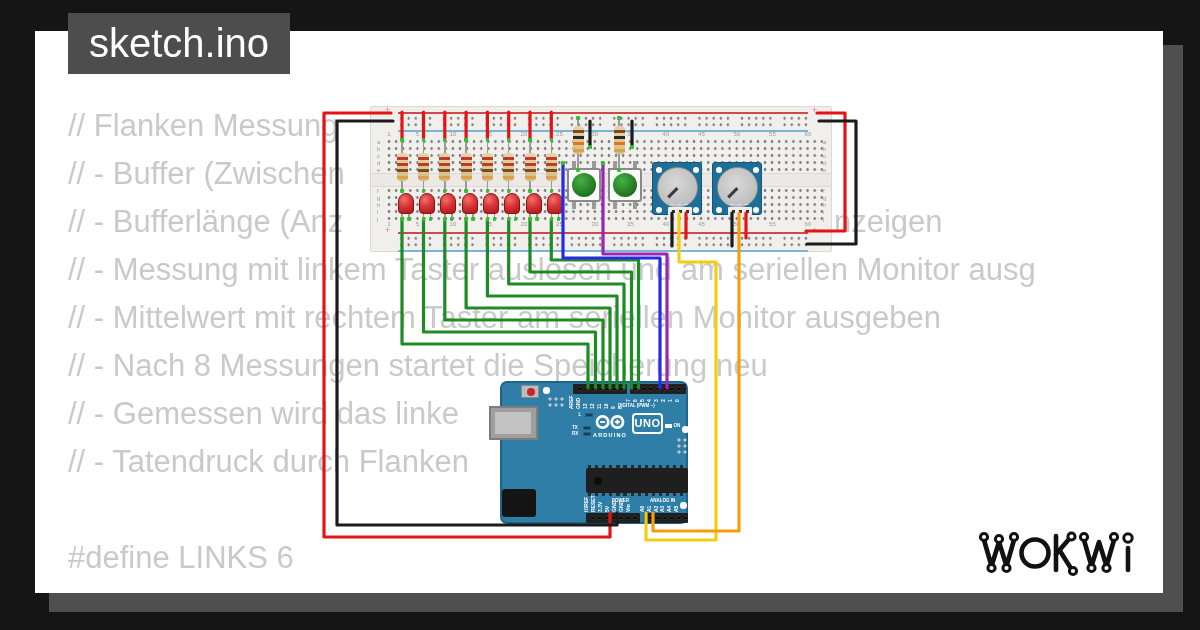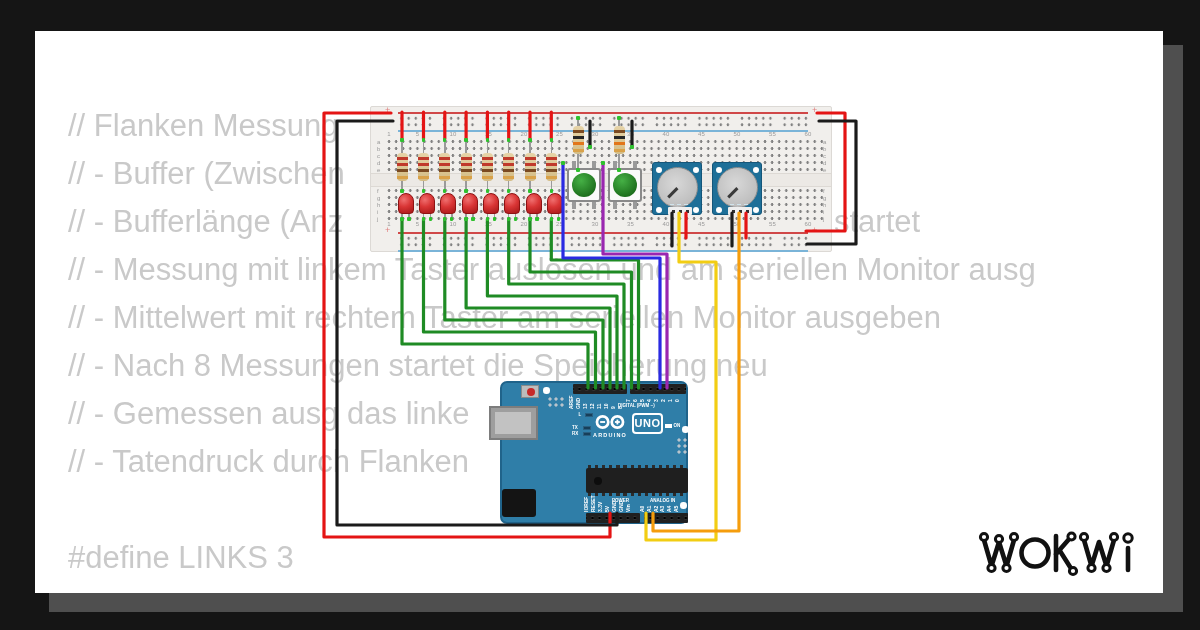--- a/index.html
+++ b/index.html
@@ -97,27 +97,27 @@
 <div id="stage">
   <div id="shadow"></div>
 
   <div id="card-clip">
     <div id="world">
 
       <div id="code-layer">
           <div class="code-seg" style="left: 68px; top: 102px; color: rgb(201, 201, 201);">// Flanken Messung</div>
           <div class="code-seg" style="left: 68px; top: 150px; color: rgb(201, 201, 201);">// - Buffer (Zwischen</div>
           <div class="code-seg" style="left: 68px; top: 198px; color: rgb(201, 201, 201);">// - Bufferlänge (Anz</div>
-          <div class="code-seg" style="left: 834px; top: 198px; color: rgb(201, 201, 201);">startet</div>
+          <div class="code-seg" style="left: 834px; top: 198px; color: rgb(201, 201, 201);">nzeigen</div>
           <div class="code-seg" style="left: 68px; top: 246px; color: rgb(201, 201, 201);">// - Messung mit linkem Taster auslösen und am seriellen Monitor ausg</div>
           <div class="code-seg" style="left: 68px; top: 294px; color: rgb(201, 201, 201);">// - Mittelwert mit rechtem Taster am seriellen Monitor ausgeben</div>
           <div class="code-seg" style="left: 68px; top: 342px; color: rgb(201, 201, 201);">// - Nach 8 Messungen startet die Speicherung neu</div>
-          <div class="code-seg" style="left: 68px; top: 390px; color: rgb(201, 201, 201);">// - Gemessen ausg das linke</div>
+          <div class="code-seg" style="left: 68px; top: 390px; color: rgb(201, 201, 201);">// - Gemessen wird das linke</div>
           <div class="code-seg" style="left: 68px; top: 438px; color: rgb(201, 201, 201);">// - Tatendruck durch Flanken</div>
-          <div class="code-seg" style="left: 68px; top: 534px; color: rgb(201, 201, 201);">#define LINKS 3</div>
+          <div class="code-seg" style="left: 68px; top: 534px; color: rgb(201, 201, 201);">#define LINKS 6</div>
           <div class="code-seg" style="left: 68px; top: 582px; color: rgb(201, 201, 201);">#define RECHTS 2</div>
         </div>
 
       <div id="breadboard">
         <div class="railline red" style="top:5px"></div>
         <div class="railholes" style="top:8px"></div>
         <div class="railline blue" style="top:23px"></div>
         <div class="mainholes" style="top:31px"></div>
         <div id="bb-channel"></div>
         <div class="mainholes" style="top:80px"></div>
@@ -506,13 +506,16 @@
             <circle cx="138" cy="13" r="3.6"></circle>
           <circle cx="115.5" cy="44" r="3.6"></circle>
             <circle cx="130.5" cy="44" r="3.6"></circle>
           <circle cx="152" cy="14" r="4.2"></circle>
         </g>
       </svg>
 
     </div>
   </div>
 
+  <div id="title-box">
+    <span>sketch.ino</span>
+  </div>
 </div>
 
 </body></html>

